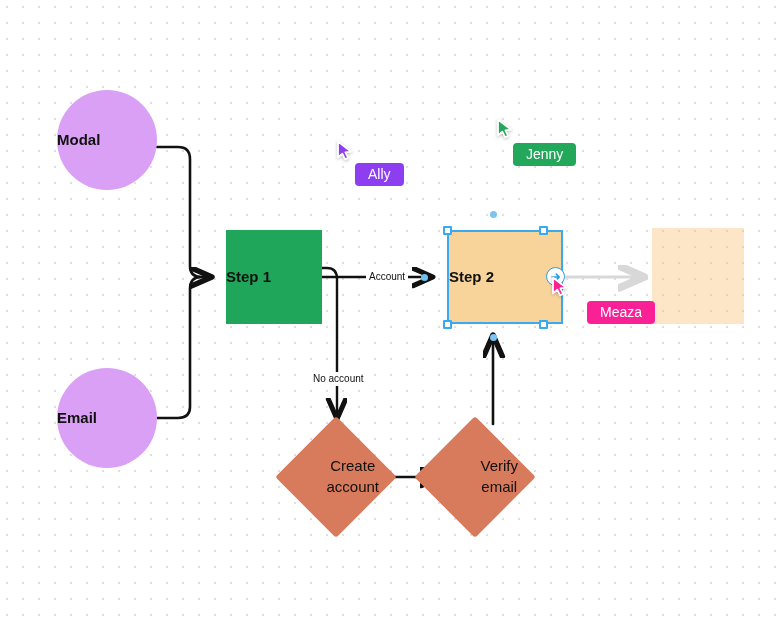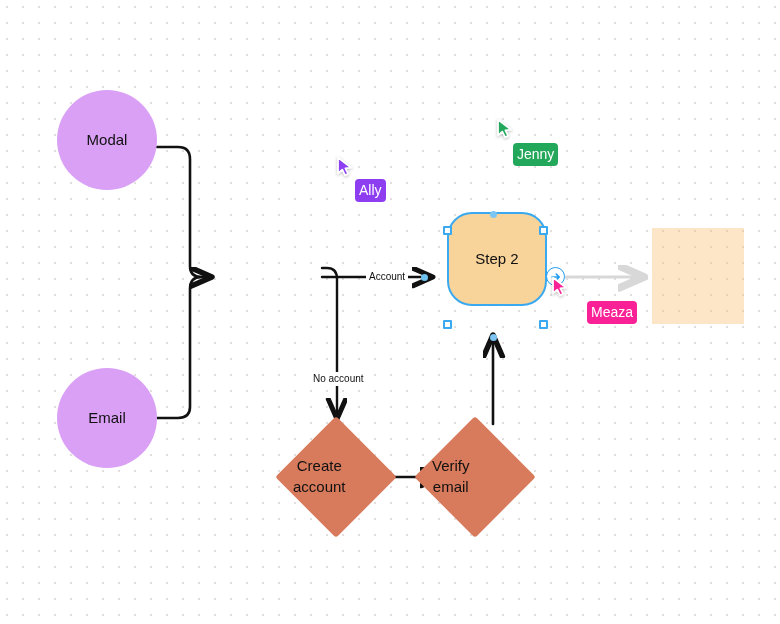--- a/index.html
+++ b/index.html
@@ -12,33 +12,33 @@
     position:relative;width:780px;height:624px;overflow:hidden;
     background-color:#ffffff;
     background-image:radial-gradient(circle at 1px 1px, #e3dede 1.1px, rgba(0,0,0,0) 1.3px);
     background-size:16px 16px;
     background-position:6px 6px;
   }
   .layer{position:absolute;left:0;top:0;width:780px;height:624px;}
   svg.layer{overflow:visible;}
 
   
-  .node{position:absolute;display:flex;align-items:center;justify-content:center;
-        text-align:center;color:#111111;font-size:15px;line-height:1.35;}
+  .node{position:absolute;display:flex;align-items:center;justify-content:flex-start;
+        text-align:center;color:#111111;font-size:15px;line-height:1.35;font-weight:bold;}
 
   .node-circle{border-radius:50%;background:#daa0f5;}
   .node-rect-green{background:#1fa65a;}
   .node-rect-ghost{background:rgba(247,178,86,0.33);}
   .node-rect-sel{background:#f8d49a;border:2px solid #3aa9f0;box-sizing:border-box;}
 
   .diamond-wrap{position:absolute;}
   .diamond-shape{position:absolute;left:0;top:0;width:100%;height:100%;
        background:#d87a5c;transform:rotate(45deg);border-radius:3px;}
   .diamond-label{position:absolute;left:0;top:0;width:100%;height:100%;
-       display:flex;align-items:center;justify-content:flex-start;text-align:center;
+       display:flex;align-items:center;justify-content:flex-end;text-align:center;
        font-size:15px;line-height:1.38;color:#111;}
 
   
   .edge-label{position:absolute;background:#ffffff;color:#111111;
      font-size:10px;line-height:1;padding:2px 3px;white-space:nowrap;}
 
   
   .handle{position:absolute;width:9px;height:9px;background:#ffffff;
      border:2px solid #3aa9f0;box-sizing:border-box;border-radius:1px;}
   .cdot{position:absolute;width:7px;height:7px;border-radius:50%;
@@ -46,21 +46,21 @@
   .cdot-strong{background:#6ec2f2;}
   .arrow-btn{position:absolute;width:19px;height:19px;border-radius:50%;
      border:1.6px solid #1f9df0;box-sizing:border-box;background:#ffffff;
      display:flex;align-items:center;justify-content:center;}
   .arrow-btn svg{display:block;}
 
   
   .cursor{position:absolute;}
   .cursor svg{display:block;filter:drop-shadow(0 1px 1.5px rgba(0,0,0,0.25));}
   .cursor-name{position:absolute;border-radius:4px;color:#ffffff;
-     font-size:14px;line-height:1;padding:4px 4px 5px;white-space:nowrap;}
+     font-size:14px;line-height:1;padding:4px 13px 5px;white-space:nowrap;}
 </style>
 </head>
 <body>
 
 <div id="canvas">
 
   <svg class="layer" width="780" height="624" viewBox="0 0 780 624">
     <defs>
       <marker id="ah" markerWidth="11" markerHeight="11" refX="8.4" refY="4" orient="auto">
         <path d="M0.6,0.4 L8.8,4 L0.6,7.6" fill="none" stroke="#111111" stroke-width="2.1" stroke-linecap="round" stroke-linejoin="round"></path>
@@ -103,22 +103,25 @@
   <div class="node node-rect-ghost" style="left:652px;top:228px;width:92px;height:96px;"></div>
 
   <div class="node node-circle" style="left:57px;top:90px;width:100px;height:100px;">
     <span>Modal</span>
   </div>
 
   <div class="node node-circle" style="left:57px;top:368px;width:100px;height:100px;">
     <span>Email</span>
   </div>
 
+  <div class="node node-rect-green" style="left:226px;top:230px;width:96px;height:94px;color:#ffffff;">
+    <span style="color:#111111;">Step 1</span>
+  </div>
 
-  <div class="node node-rect-sel" style="left:447px;top:212px;width:100px;height:94px;border-radius:25px;">
+  <div class="node node-rect-sel" style="left:447px;top:230px;width:116px;height:94px;">
     <span>Step 2</span>
   </div>
 
   <div class="diamond-wrap" style="left:293px;top:434px;width:86px;height:86px;">
     <div class="diamond-shape"></div>
     <div class="diamond-label">
       <div>
         <div>Create</div>
         <div>account</div>
       </div>
@@ -151,21 +154,21 @@
   <div class="handle" style="left:539px;top:226px;"></div>
   <div class="handle" style="left:443px;top:320px;"></div>
   <div class="handle" style="left:539px;top:320px;"></div>
 
   <div class="arrow-btn" style="left:546px;top:267px;">
     <svg width="12" height="12" viewBox="0 0 12 12" aria-hidden="true">
       <path d="M2,6 L9.2,6 M6.3,3.1 L9.3,6 L6.3,8.9" fill="none" stroke="#1f9df0" stroke-width="1.5" stroke-linecap="round" stroke-linejoin="round"></path>
     </svg>
   </div>
 
-  <div class="cursor" style="left:336px;top:156px;">
+  <div class="cursor" style="left:336px;top:140px;">
     <svg width="20" height="24" viewBox="0 0 20 24" aria-hidden="true">
       <path d="M2,1.5 L2,17.5 L6.3,13.6 L9.1,19.4 L12.2,17.9 L9.4,12.3 L15.2,11.7 Z" fill="#8c3ef0" stroke="#ffffff" stroke-width="1.8" stroke-linejoin="round"></path>
     </svg>
     <div class="cursor-name" style="left:19px;top:23px;background:#8c3ef0;">
       <span>Ally</span>
     </div>
   </div>
 
   <div class="cursor" style="left:496px;top:118px;">
     <svg width="20" height="24" viewBox="0 0 20 24" aria-hidden="true">

